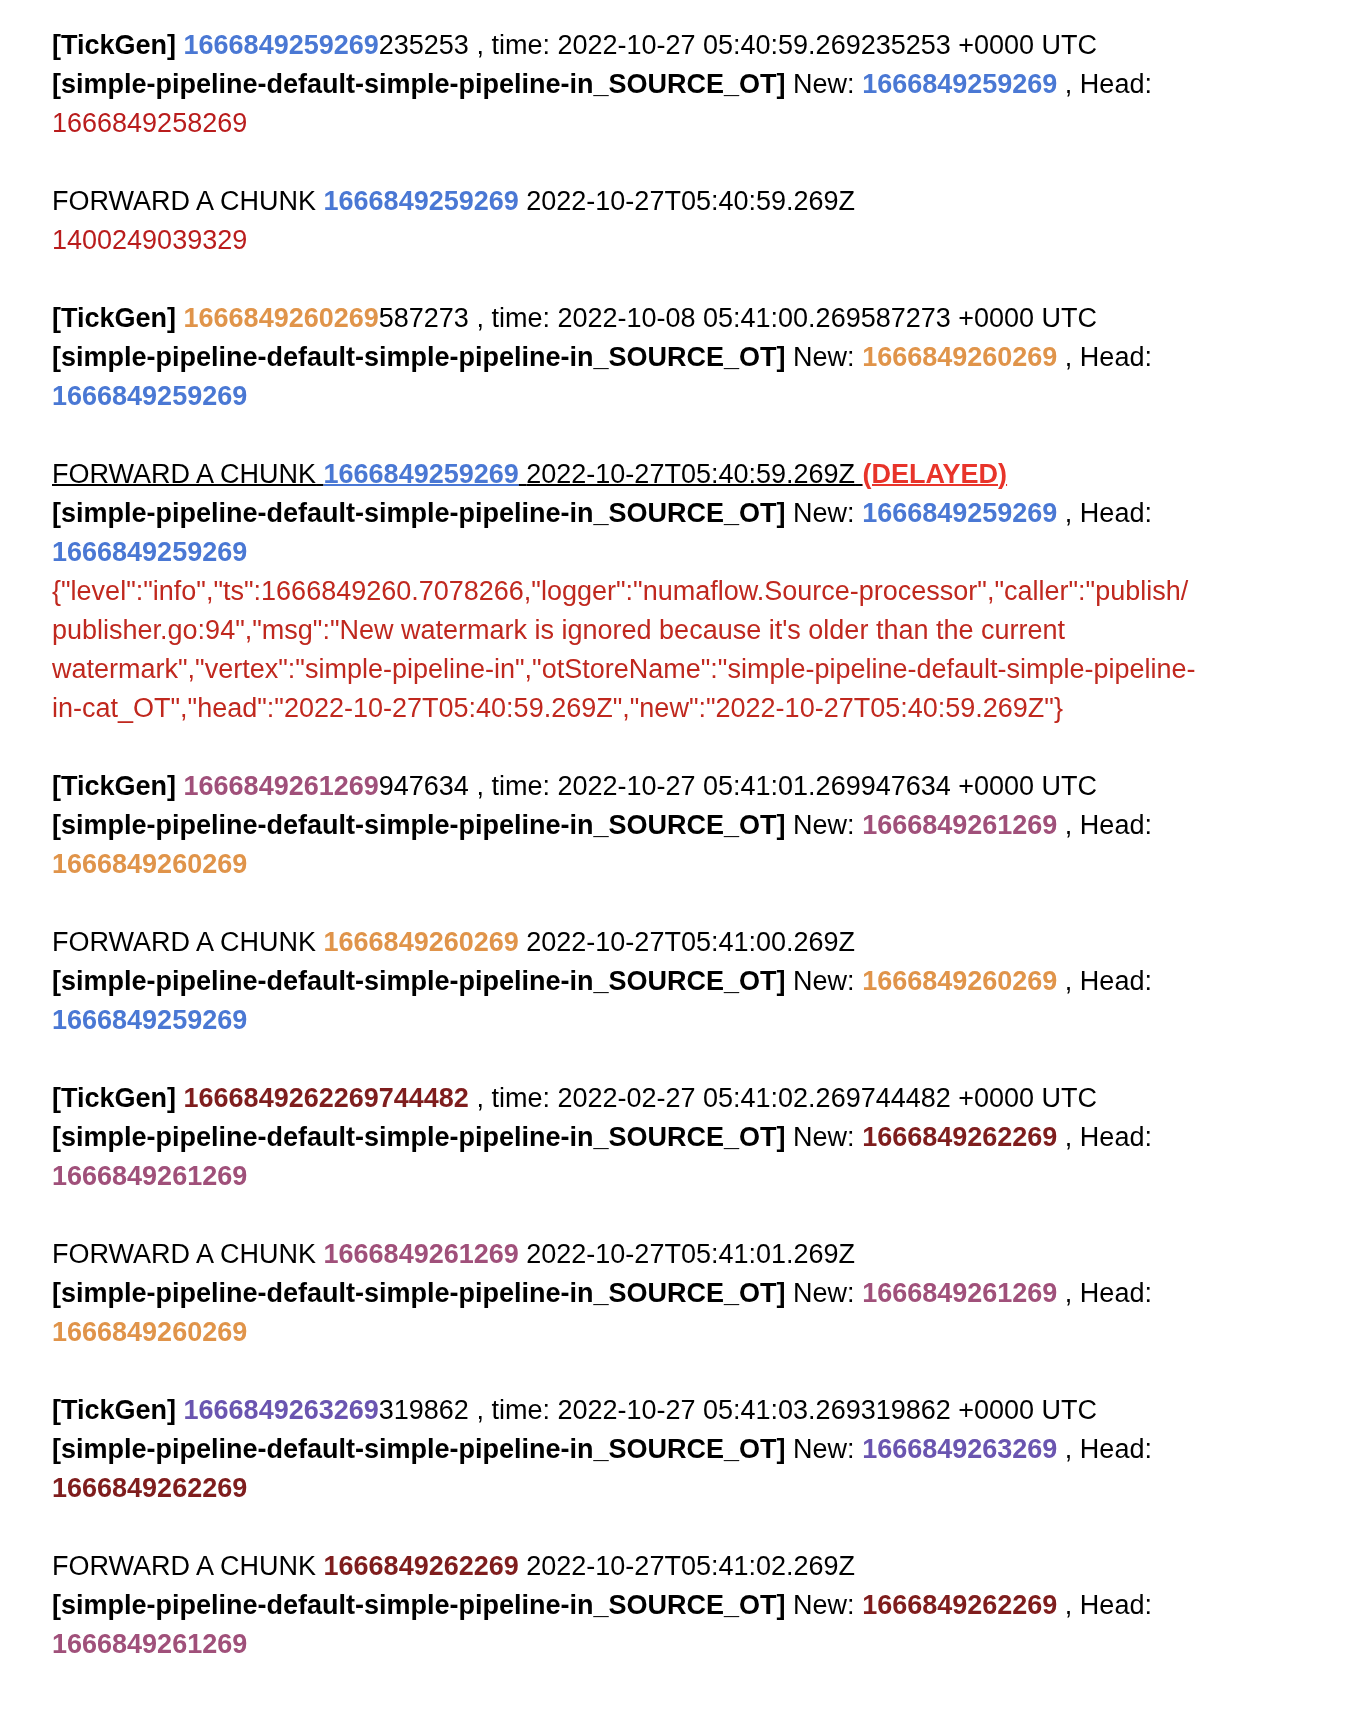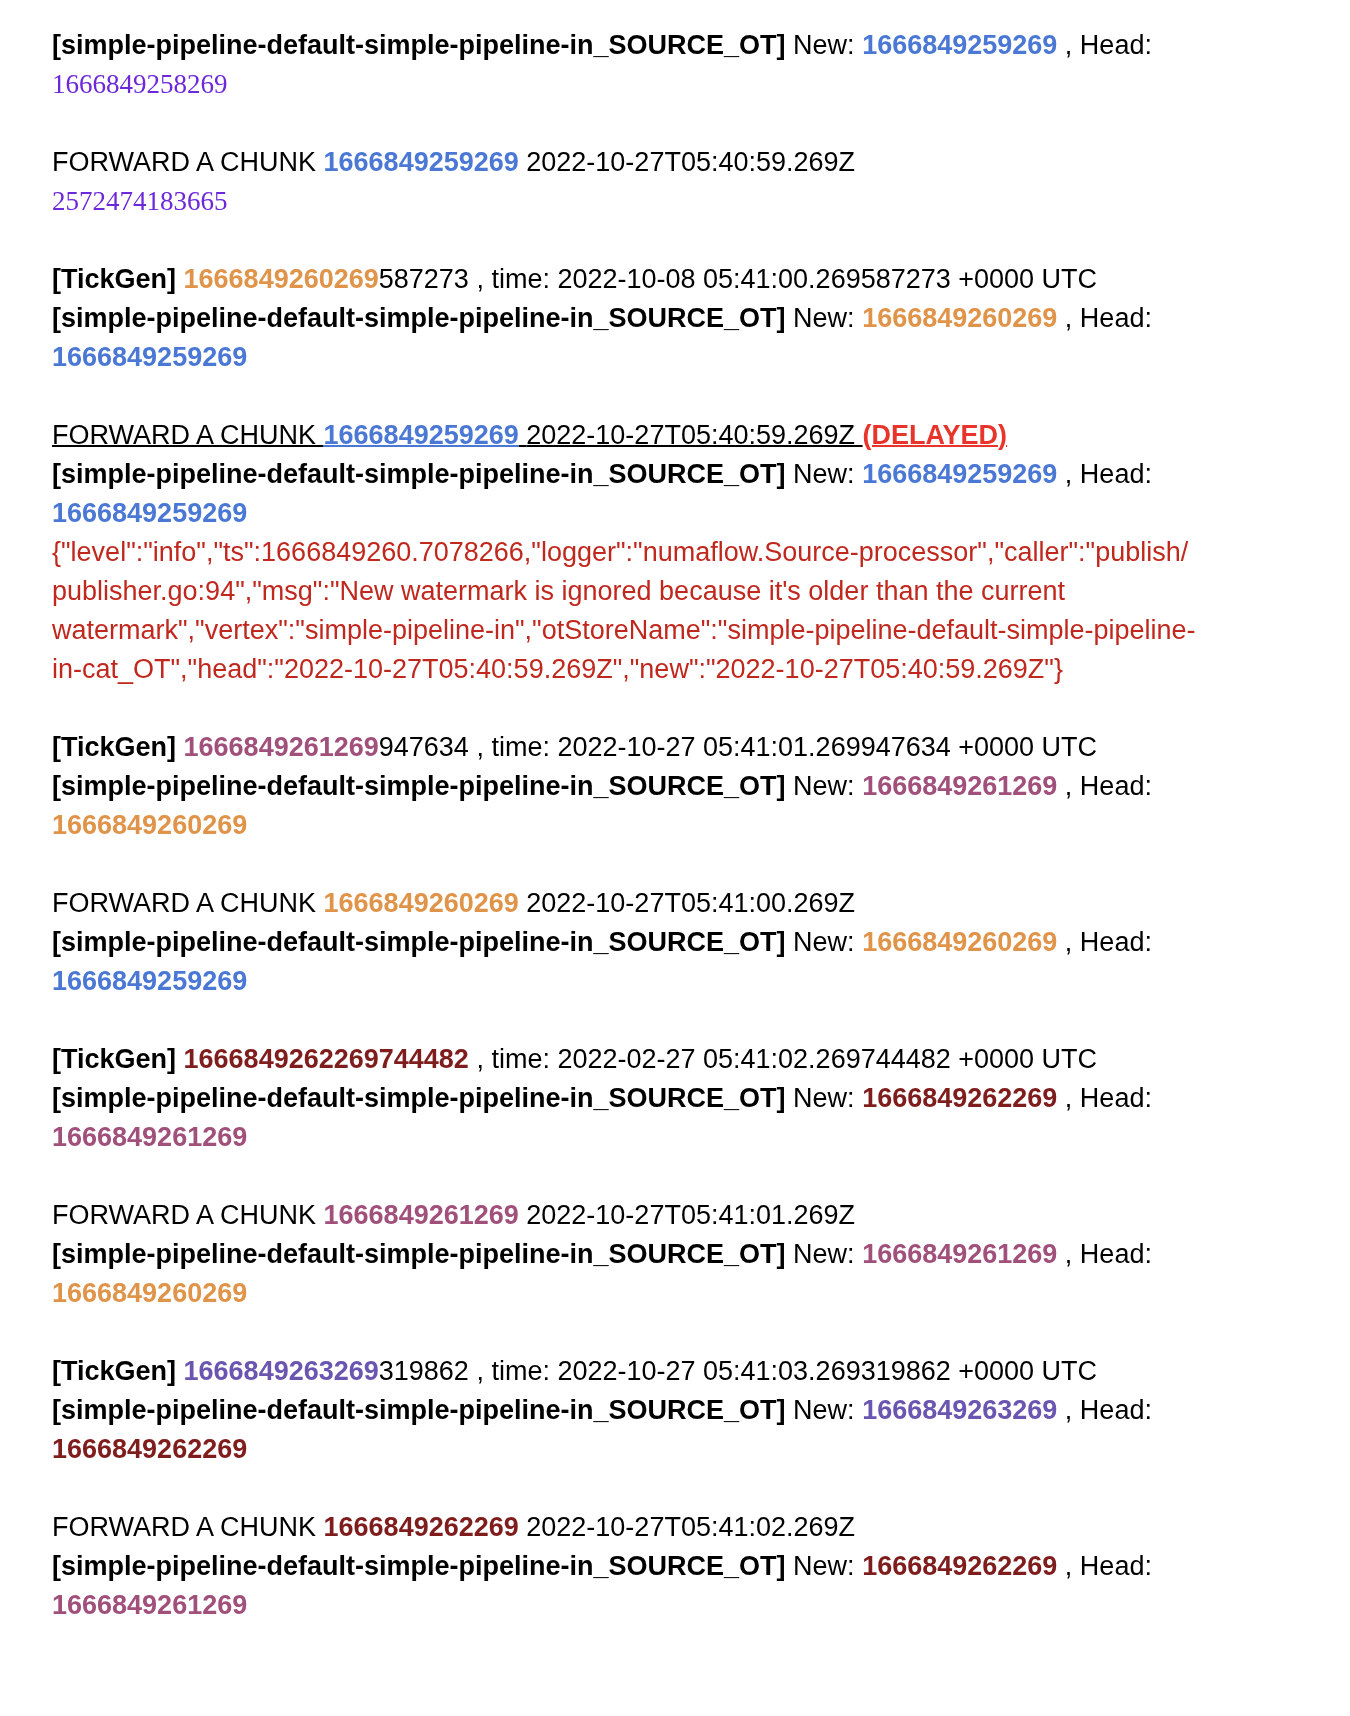--- a/index.html
+++ b/index.html
@@ -15,38 +15,39 @@
     .doc { position: absolute; left: 52px; top: 26px; width: 1245px; }
     .block { margin: 0 0 39px 0; }
     .line { white-space: normal; }
     .b { font-weight: bold; }
     .num { font-weight: bold; }
     .c-blue { color: #4a78d4; }
     .c-orange { color: #e0944a; }
     .c-mauve { color: #a0507a; }
     .c-green { color: #7f1d1d; }
     .c-purple { color: #6a55b0; }
-    .c-black { color: #6d28d9; font-weight: normal; font-family: Liberation Serif, serif; }
+    .c-black { color: #b91c1c; font-weight: normal; }
     .c-red { color: #e8342a; margin-top: 44px; }
     .log { color: #c0281e; font-weight: normal; word-break: break-all; }
     .ul { text-decoration: underline; text-decoration-thickness: 2px; }
   </style>
 </head>
 <body>
 
 <div class="doc">
 
   <div class="block">
+    <div class="line"><span class="b">[TickGen]</span> <span class="num c-blue">1666849259269</span><span>235253</span> <span>, time: 2022-10-27 05:40:59.269235253 +0000 UTC</span></div>
     <div class="line"><span class="b">[simple-pipeline-default-simple-pipeline-in_SOURCE_OT]</span> <span>New:</span> <span class="num c-blue">1666849259269</span> <span>, Head:</span></div>
     <div class="line"><span class="c-black">1666849258269</span></div>
   </div>
 
   <div class="block">
     <div class="line"><span>FORWARD A CHUNK</span> <span class="num c-blue">1666849259269</span> <span>2022-10-27T05:40:59.269Z</span></div>
-    <div class="line"><span class="c-black">2572474183665</span></div>
+    <div class="line"><span class="c-black">1400249039329</span></div>
   </div>
 
   <div class="block">
     <div class="line"><span class="b">[TickGen]</span> <span class="num c-orange">1666849260269</span><span>587273</span> <span>, time: 2022-10-08 05:41:00.269587273 +0000 UTC</span></div>
     <div class="line"><span class="b">[simple-pipeline-default-simple-pipeline-in_SOURCE_OT]</span> <span>New:</span> <span class="num c-orange">1666849260269</span> <span>, Head:</span></div>
     <div class="line"><span class="num c-blue">1666849259269</span></div>
   </div>
 
   <div class="block">
     <div class="line"><span class="ul">FORWARD A CHUNK</span><span class="ul"> </span><span class="num c-blue ul">1666849259269</span><span class="ul"> </span><span class="ul">2022-10-27T05:40:59.269Z</span><span class="ul"> </span><span class="num c-red ul">(DELAYED)</span></div>

